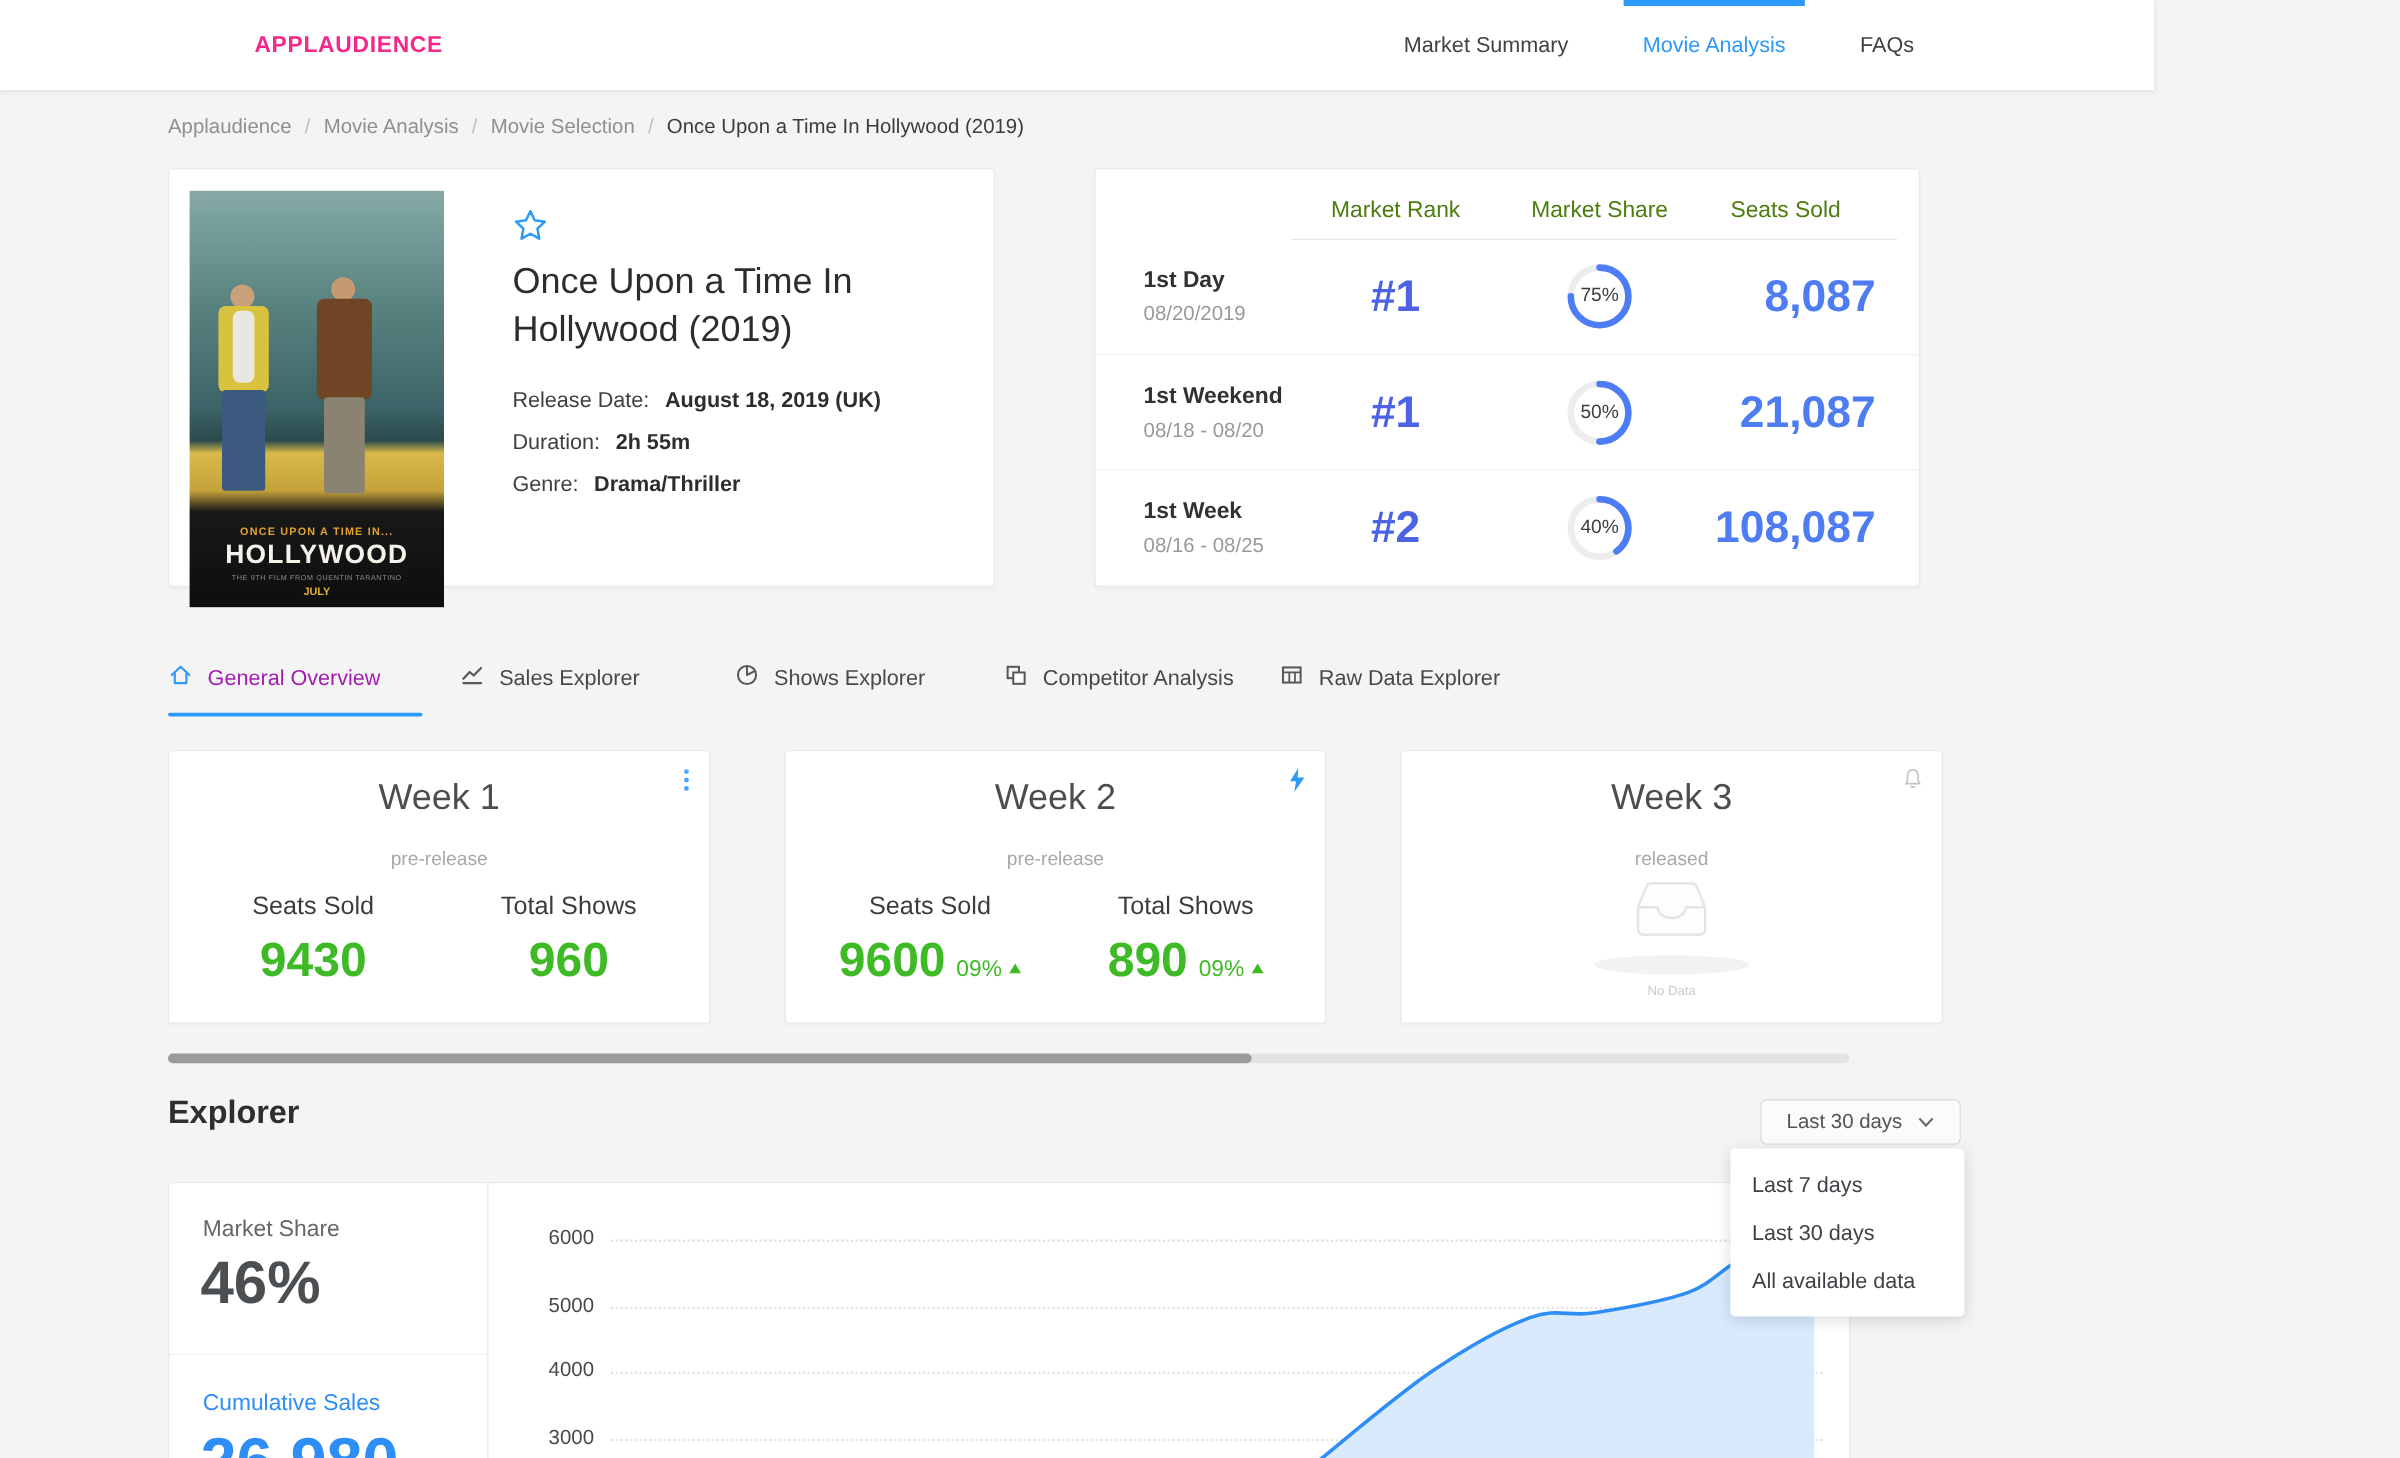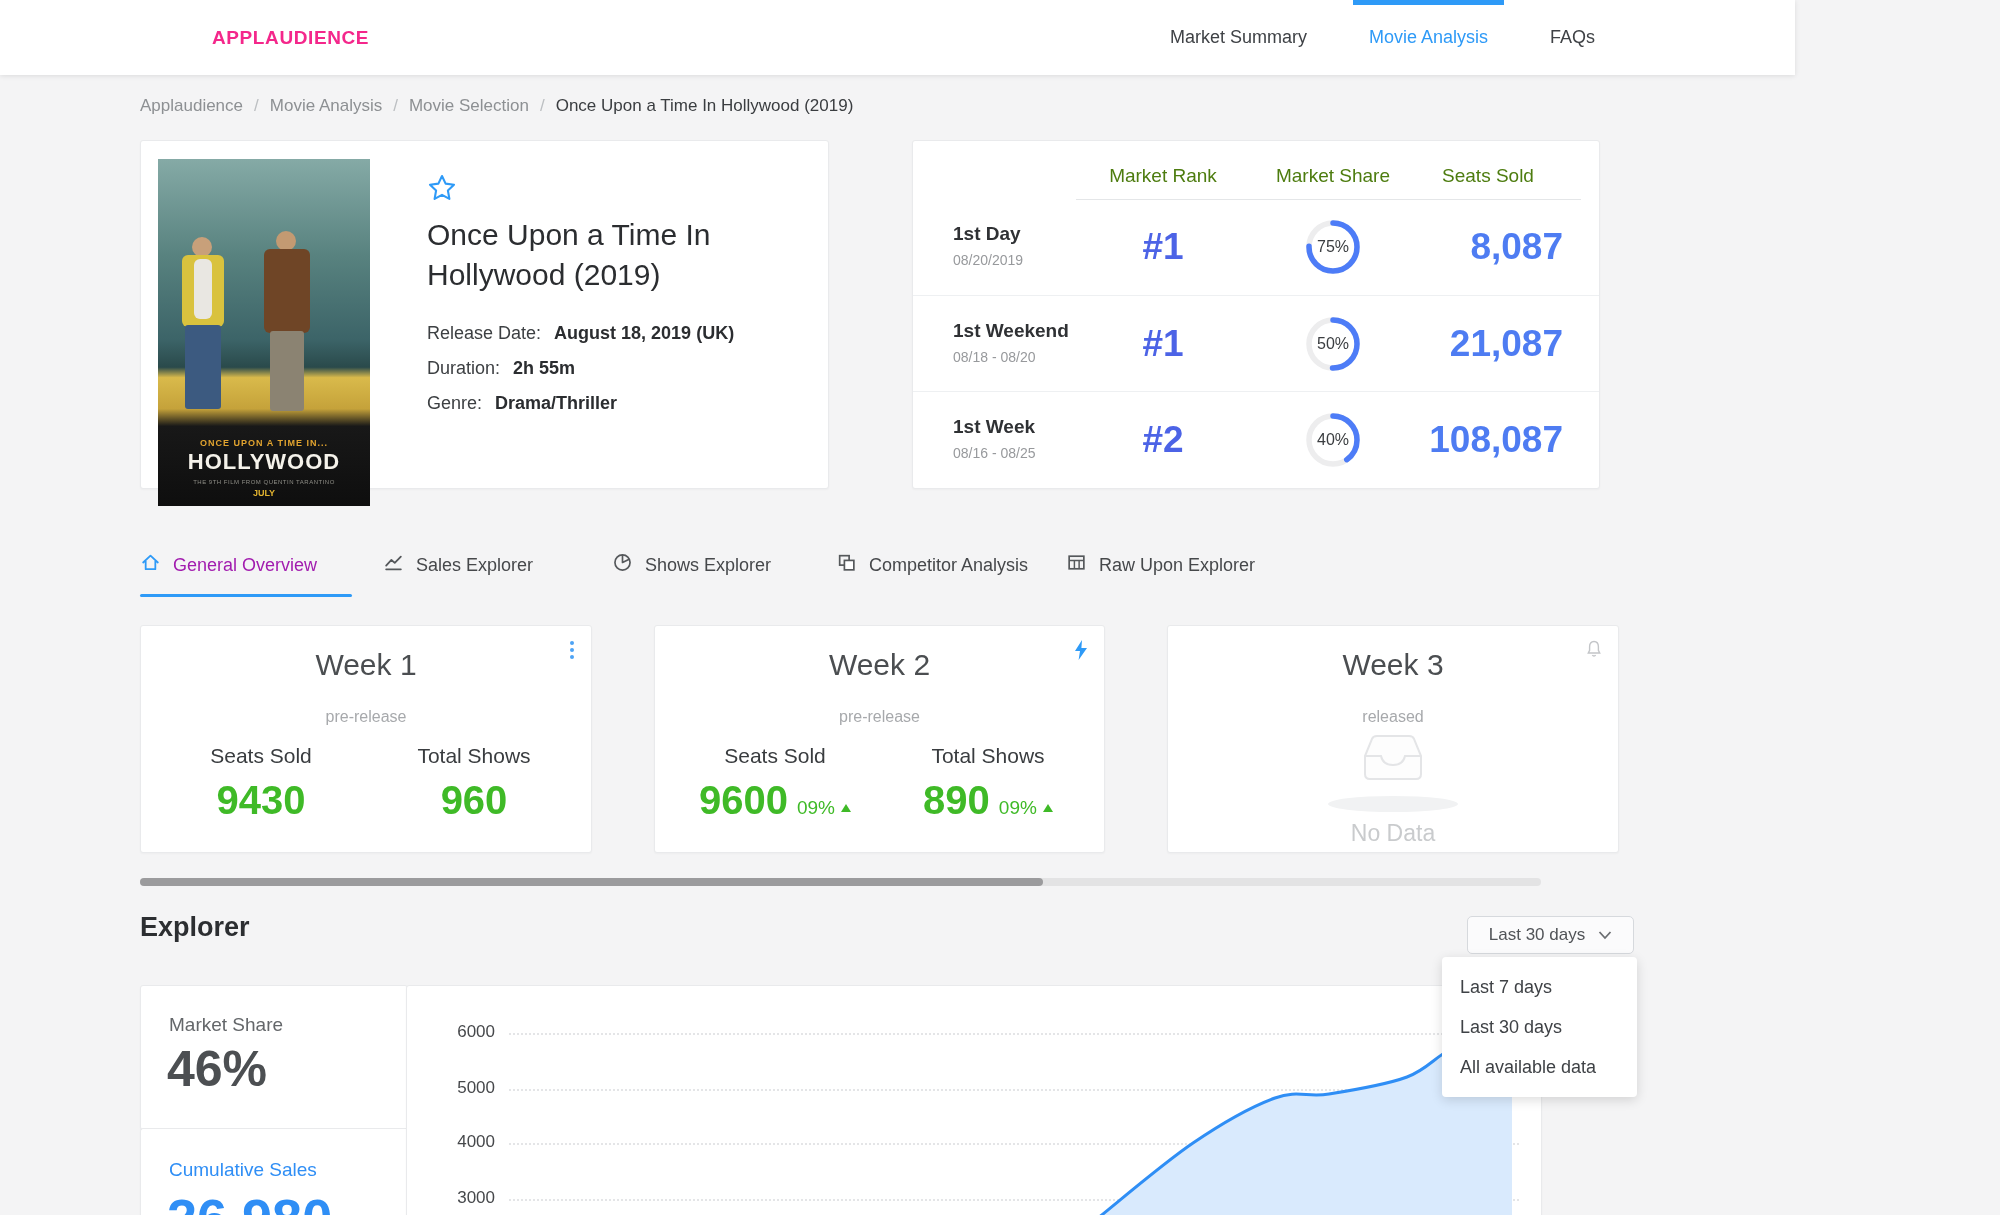--- a/index.html
+++ b/index.html
@@ -39,21 +39,21 @@
   .star{position:absolute;left:286px;top:32px;}
   .meta-row{position:absolute;left:286px;font-size:18px;color:#3d4043;}
   .meta-row b{color:#2b2d30;margin-left:13px;}
   
   .s-h{position:absolute;top:24px;font-size:19px;color:#4d7c0f;}
   .stats-headline{position:absolute;left:163px;right:18px;top:58px;border-top:1px solid #e4e6e8;}
   .s-row{position:absolute;left:0;right:0;height:96px;}
   .s-row.bordered{border-top:1px solid #eef0f2;}
   .s-label{position:absolute;left:40px;top:24px;}
   .s-label .l1{font-size:19px;font-weight:bold;color:#2f3134;}
-  .s-label .l2{font-size:14px;color:#97999c;margin-top:7px;}
+  .s-label .l2{font-size:17px;color:#97999c;margin-top:7px;}
   .s-rank{position:absolute;left:170px;width:160px;top:27px;text-align:center;
           font-size:37px;font-weight:bold;color:#4c63e6;}
   .s-ring{position:absolute;left:392px;top:20px;width:56px;height:56px;}
   .s-ring .pct{position:absolute;inset:0;display:flex;align-items:center;justify-content:center;
                font-size:16px;color:#3b3e41;}
   .ring-track{fill:none;stroke:#ededee;stroke-width:5.5;}
   .ring-progress{fill:none;stroke:#4d7cf7;stroke-width:5.5;stroke-linecap:round;}
   .s-seats{position:absolute;left:460px;width:190px;top:27px;text-align:right;
            font-size:37px;font-weight:bold;color:#4e7cf2;}
   
@@ -72,21 +72,21 @@
   .wk-label{font-size:21px;color:#393c3f;}
   .wk-value{margin-top:10px;font-size:40px;font-weight:bold;color:#3fba27;white-space:nowrap;}
   .wk-delta{font-size:19px;font-weight:normal;margin-left:9px;}
   .arrow-up{display:inline-block;width:0;height:0;border-left:5px solid transparent;
             border-right:5px solid transparent;border-bottom:8px solid #3fba27;
             margin-left:6px;margin-bottom:2px;}
   .corner-icon{position:absolute;right:16px;top:14px;}
   .nodata-wrap{position:absolute;left:0;right:0;top:104px;text-align:center;}
   .nodata-shadow{position:absolute;left:50%;top:66px;width:130px;height:16px;margin-left:-65px;
                  background:#f1f2f3;border-radius:50%;}
-  .nodata-label{position:absolute;left:0;right:0;top:90px;font-size:23px;color:#c9cbcd;}
+  .nodata-label{position:absolute;left:0;right:0;top:90px;font-size:11px;color:#c9cbcd;}
   
   .hscroll-track{position:absolute;left:140px;top:878px;width:1401px;height:8px;
                  background:#e3e3e4;border-radius:4px;}
   .hscroll-thumb{position:absolute;left:0;top:0;width:903px;height:8px;
                  background:#9b9b9d;border-radius:4px;cursor:grab;}
   
   .overview-title{position:absolute;left:140px;top:912px;font-size:27px;font-weight:bold;
                   color:#2c2e31;}
   .range-btn{position:absolute;left:1467px;top:916px;width:167px;height:38px;
              background:#fbfbfc;border:1px solid #d6d9dd;border-radius:5px;
@@ -254,21 +254,21 @@
     </span>
     <span>Competitor Analysis</span>
   </div>
   <div class="tab" style="left:1066px;">
     <span>
       <svg width="21" height="21" viewBox="0 0 20 20">
           <rect x="3" y="4" width="14" height="12" fill="none" stroke="#55585b" stroke-width="1.6"></rect>
         <path d="M3 8 H17 M8 8 V16 M12.5 8 V16" fill="none" stroke="#55585b" stroke-width="1.4"></path>
         </svg>
     </span>
-    <span>Raw Upon Explorer</span>
+    <span>Raw Data Explorer</span>
   </div>
   <div class="tab-underline"></div>
 
   <div class="card" style="left:140px;top:625px;width:450px;height:226px;">
     <div class="corner-icon">
       <svg width="6" height="20" viewBox="0 0 6 20">
           <circle cx="3" cy="3" r="2" fill="#4da3f5"></circle>
           <circle cx="3" cy="10" r="2" fill="#4da3f5"></circle>
           <circle cx="3" cy="17" r="2" fill="#4da3f5"></circle>
         </svg>

